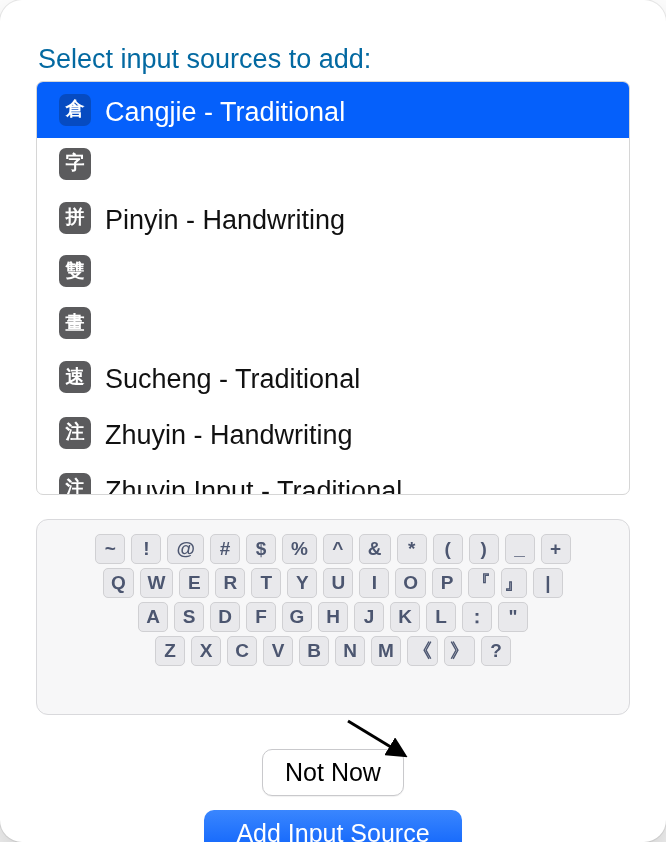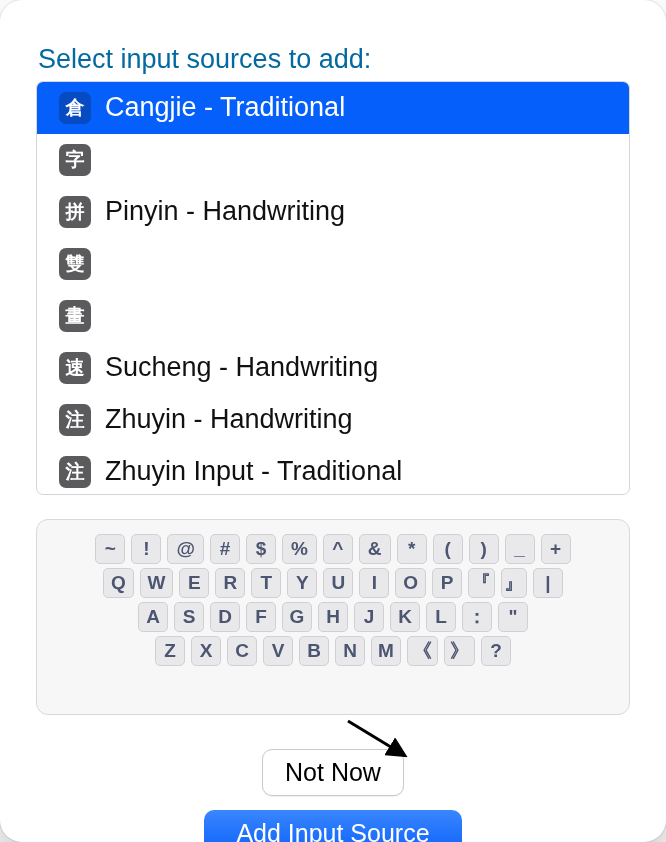--- a/index.html
+++ b/index.html
@@ -31,21 +31,21 @@
     padding:10px 22px;font-size:27px;line-height:1.1;color:#111;
   }
   .row.sel{background:var(--blue);color:#fff;}
   .iconbox{
     width:32px;height:32px;border-radius:7px;flex:0 0 32px;
     background:var(--icon-bg);color:#fff;font-size:19px;font-weight:600;
     display:flex;align-items:center;justify-content:center;
     font-family:"PingFang TC","Heiti TC","Microsoft JhengHei",sans-serif;
   }
   .row.sel .iconbox{background:var(--icon-bg-sel);}
-  .label{flex:1;white-space:nowrap;}
+  .label{flex:1;white-space:nowrap;margin-top:6px;}
 
   .kbd{
     margin-top:24px;border:1px solid #d9d9dc;border-radius:12px;
     background:#f7f7f8;padding:10px 10px 10px 10px;
   }
   .krow{display:flex;gap:6px;margin:4px 0;justify-content:center;}
   .key{
     height:30px;min-width:30px;border-radius:5px;
     border:1px solid var(--key-border);background:var(--key-fill);
     color:var(--key-text);font-size:19px;font-weight:700;
@@ -96,21 +96,21 @@
       <div class="label">Pinyin - Handwriting</div>
     </div>
     <div class="row">
       <div class="iconbox">雙</div>
     </div>
     <div class="row">
       <div class="iconbox">畫</div>
     </div>
     <div class="row">
       <div class="iconbox">速</div>
-      <div class="label">Sucheng - Handwriting</div>
+      <div class="label">Sucheng - Traditional</div>
     </div>
     <div class="row">
       <div class="iconbox">注</div>
       <div class="label">Zhuyin - Handwriting</div>
     </div>
     <div class="row">
       <div class="iconbox">注</div>
       <div class="label">Zhuyin Input - Traditional</div>
     </div>
   </div>

